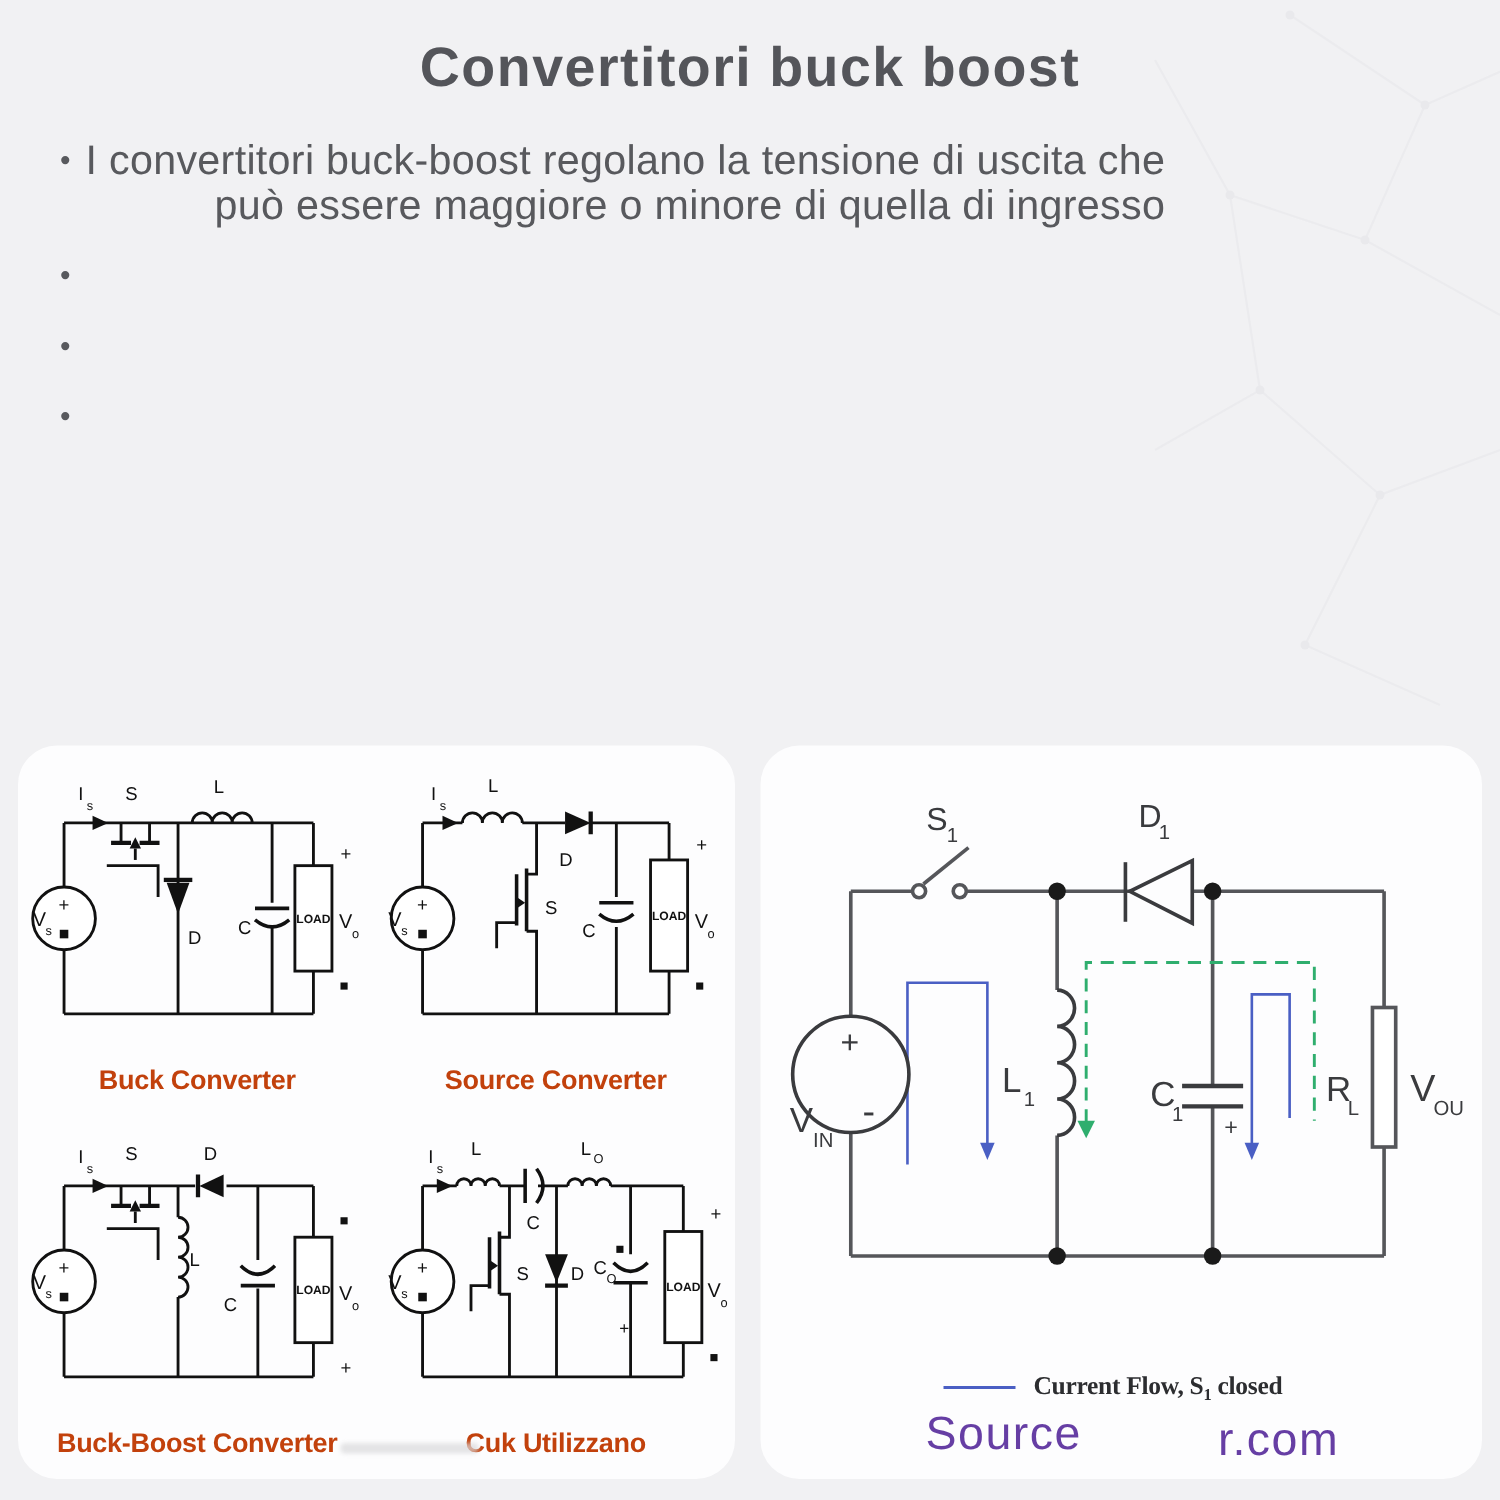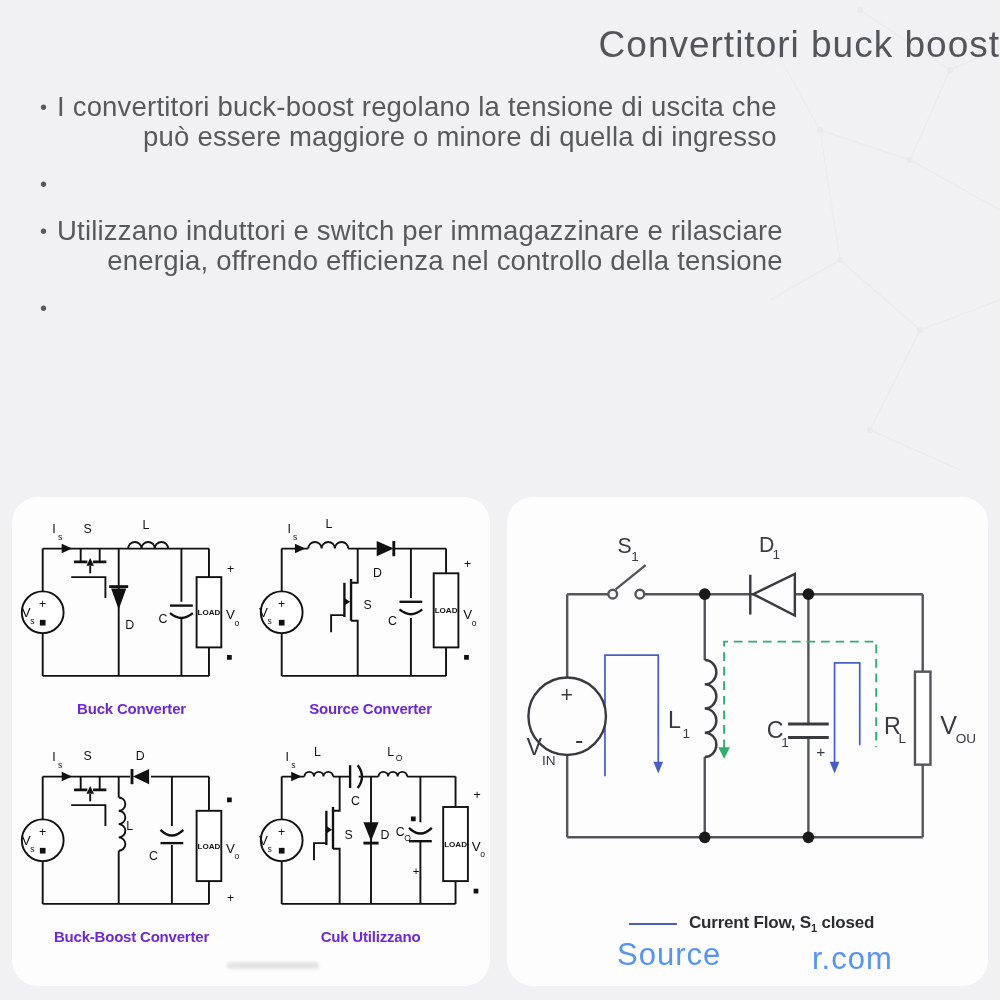--- a/index.html
+++ b/index.html
@@ -5,47 +5,47 @@
   html,body{margin:0;padding:0;}
   body{
     width:1000px;height:1000px;position:relative;overflow:hidden;
     background:#f1f1f3;
     font-family:"Liberation Sans", sans-serif;
     color:#56575b;
   }
   .bg-texture{position:absolute;top:0;right:0;width:560px;height:520px;opacity:.55;pointer-events:none;}
   .content{position:absolute;top:0;left:0;width:1000px;}
   h1.title{
-    margin:24px 0 0 0;text-align:right;
-    font-size:37px;font-weight:400;letter-spacing:1px;color:#54555a;
+    margin:24px 0 0 0;text-align:center;
+    font-size:37px;font-weight:700;letter-spacing:1px;color:#54555a;
   }
   ul.bullets{list-style:none;margin:26px 0 0 0;padding:0 40px 0 40px;}
   ul.bullets li{
     display:flex;align-items:flex-start;
     font-size:27.5px;line-height:30px;letter-spacing:.2px;color:#58595d;
     margin-bottom:17px;
   }
   .bullet-dot{width:17px;flex:0 0 17px;font-size:20px;line-height:30px;}
   .bullet-text{white-space:pre-line;text-align:right;}
   .cards{position:absolute;left:12px;top:497px;width:976px;height:489px;display:flex;gap:17px;}
   .card{background:#fdfdfe;border-radius:26px;position:relative;}
   .card-left{width:478px;flex:0 0 478px;padding-top:6px;box-sizing:border-box;}
   .card-right{flex:1;padding:8px 4px 0 4px;box-sizing:border-box;}
   .circuit-grid{display:grid;grid-template-columns:1fr 1fr;row-gap:14px;}
   .circuit-cell{display:flex;flex-direction:column;align-items:center;}
-  .circuit-caption{font-size:15px;font-weight:700;color:#6d28d9;margin-top:7px;letter-spacing:-.2px;}
+  .circuit-caption{font-size:18px;font-weight:700;color:#c2410c;margin-top:17px;letter-spacing:-.2px;}
   svg text{font-family:"Liberation Sans", sans-serif;}
   .legend-wrap{position:relative;margin:58px 0 0 118px;height:90px;}
-  .legend-row{position:relative;display:flex;align-items:center;height:26px;margin-bottom:12px;z-index:2;}
+  .legend-row{position:relative;display:flex;align-items:center;height:26px;margin-bottom:12px;z-index:2;font-family:Liberation Serif, serif;}
   .legend-swatch{width:48px;height:0;margin-right:12px;}
   .swatch-solid{border-top:2px solid #4a5fc4;}
   .swatch-dashed{border-top:2px dashed #2fae6e;}
   .legend-label{font-size:17px;font-weight:700;color:#2c2d30;letter-spacing:-.2px;}
   .legend-label sub{font-size:11px;}
-  .watermark{position:absolute;top:26px;left:-12px;z-index:1;color:#3b82f6;opacity:.85;
+  .watermark{position:absolute;top:26px;left:-12px;z-index:1;color:#4c1d95;opacity:.85;
     font-size:31px;font-weight:400;letter-spacing:1px;}
   .watermark .wm2{position:absolute;left:195px;top:4px;}
   .tiny-watermark{position:absolute;left:215px;bottom:17px;width:92px;height:7px;
     background:#d9d9db;filter:blur(1.5px);opacity:.7;border-radius:3px;}
 </style>
 </head>
 <body>
 
 <svg class="bg-texture" viewBox="0 0 560 520">
   <g stroke="#e7e7ea" stroke-width="1.5" fill="none">
@@ -73,22 +73,20 @@
     <li>
       <span class="bullet-dot">•</span>
       <span class="bullet-text">I convertitori buck-boost regolano la tensione di uscita che
 può essere maggiore o minore di quella di ingresso</span>
     </li>
     <li>
       <span class="bullet-dot">•</span>
     </li>
     <li>
       <span class="bullet-dot">•</span>
-      <span class="bullet-text">Utilizzano induttori e switch per immagazzinare e rilasciare
-energia, offrendo efficienza nel controllo della tensione</span>
     </li>
     <li>
       <span class="bullet-dot">•</span>
     </li>
   </ul>
 </div>
 
 <div class="cards">
 
   <div class="card card-left">

